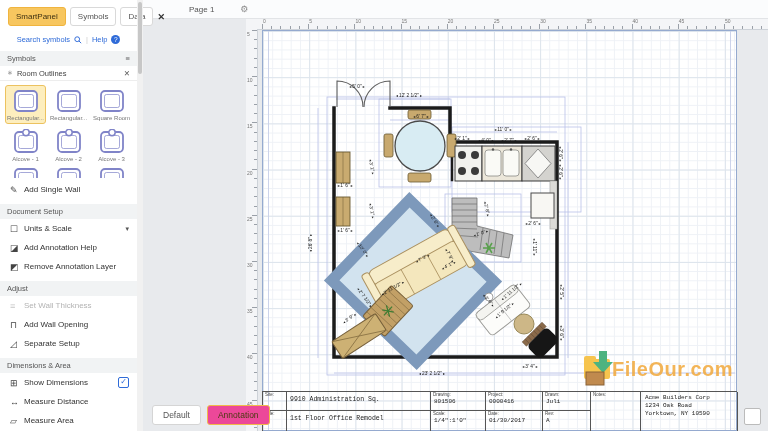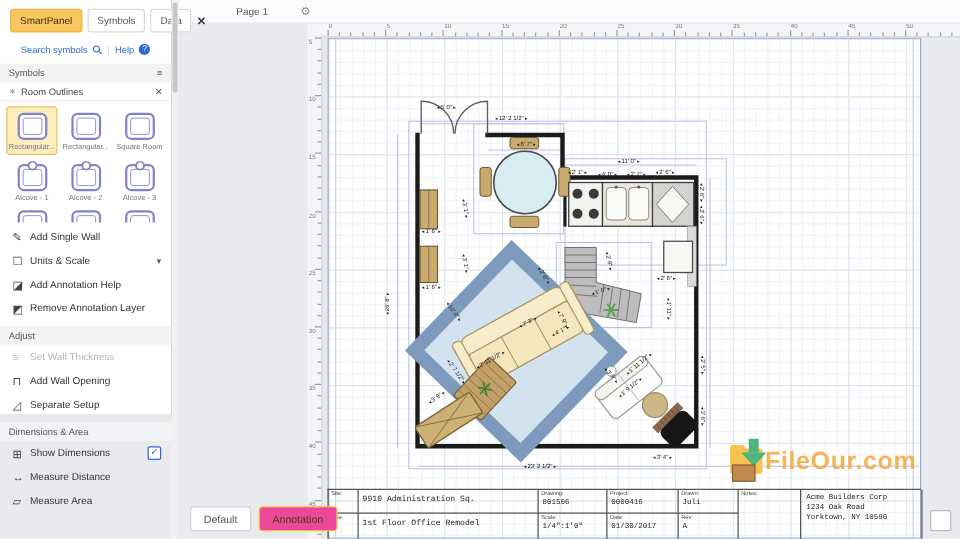--- a/index.html
+++ b/index.html
@@ -1,20 +1,20 @@
 <!DOCTYPE html>
 <html><head>
 <meta charset="utf-8">
 <style>
   html,body{margin:0;padding:0}
   body{width:768px;height:431px;position:relative;overflow:hidden;background:#e8eaed;
        font-family:"Liberation Sans",sans-serif;-webkit-font-smoothing:antialiased}
 
   
-  .sidebar{position:absolute;left:0;top:0;width:137px;height:331px;background:#fff;z-index:30;border-right:2px solid #c2410c}
+  .sidebar{position:absolute;left:0;top:0;width:137px;height:431px;background:#fff;z-index:30;border-right:2px solid #c2410c}
   .sb-tabs{display:flex;align-items:center;gap:4px;padding:7px 6px 5px 8px}
   .tab{font-size:8px;padding:4px 7px;border-radius:3px;border:1px solid #d9d9d9;background:#fff;color:#555;cursor:pointer;white-space:nowrap}
   .tab.active{background:#f7c65f;border-color:#f0b43e;color:#3d3012}
   .sb-close{margin-left:auto;font-size:9px;color:#333;font-weight:bold}
   .sb-search{display:flex;align-items:center;justify-content:center;gap:4px;font-size:7.5px;color:#2f6bd8;padding:4px 0 7px}
   .sb-search .sep{color:#ccc}
   .qmark{width:9px;height:9px;border-radius:50%;background:#2f6bd8;color:#fff;font-size:6.5px;display:flex;align-items:center;justify-content:center}
   .sb-bar{display:flex;align-items:center;background:#f1f3f4;height:15px;padding:0 7px;font-size:7.5px;color:#555}
   .sb-bar .r{margin-left:auto;color:#666}
   .grp{display:flex;align-items:center;height:14px;padding:0 7px;font-size:7.5px;color:#444;border-bottom:1px solid #ededed}
@@ -180,20 +180,21 @@
       <div class="ic"><svg viewBox="0 0 28 26" width="28" height="26">
           <rect x="3" y="3" width="22" height="20" rx="4" fill="#fff" stroke="#8084c8" stroke-width="1.8"></rect>
           <rect x="6.5" y="6.5" width="15" height="13" rx="2" fill="none" stroke="#8084c8" stroke-width="0.7"></rect>
         </svg></div>
     </div>
   <div class="rows" id="sections">
       <div class="row">
         <span class="ig">✎</span>
         <span>Add Single Wall</span>
       </div>
+      <div class="sec-h">Document Setup</div>
       <div class="row">
         <span class="ig">☐</span>
         <span>Units &amp; Scale</span>
         <span class="caret">▾</span>
       </div>
       <div class="row">
         <span class="ig">◪</span>
         <span>Add Annotation Help</span>
       </div>
       <div class="row">

